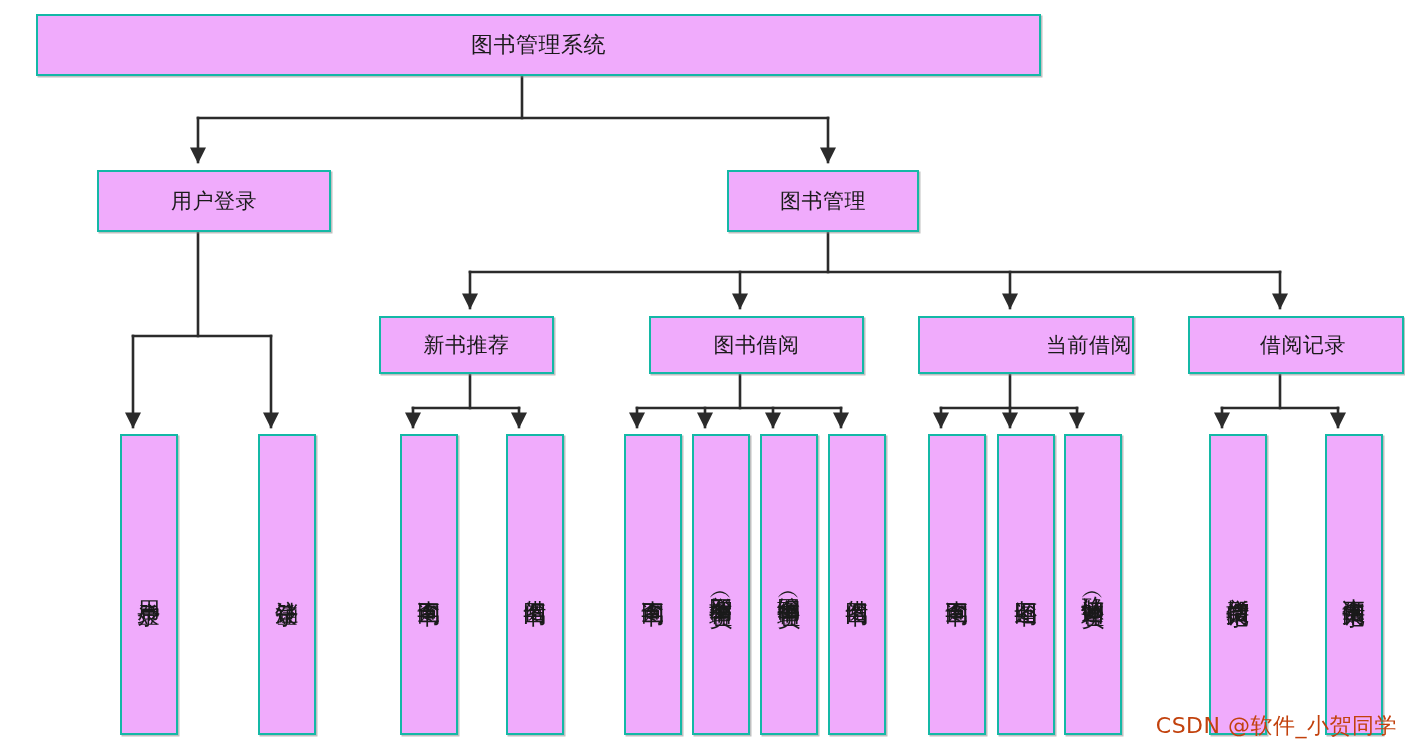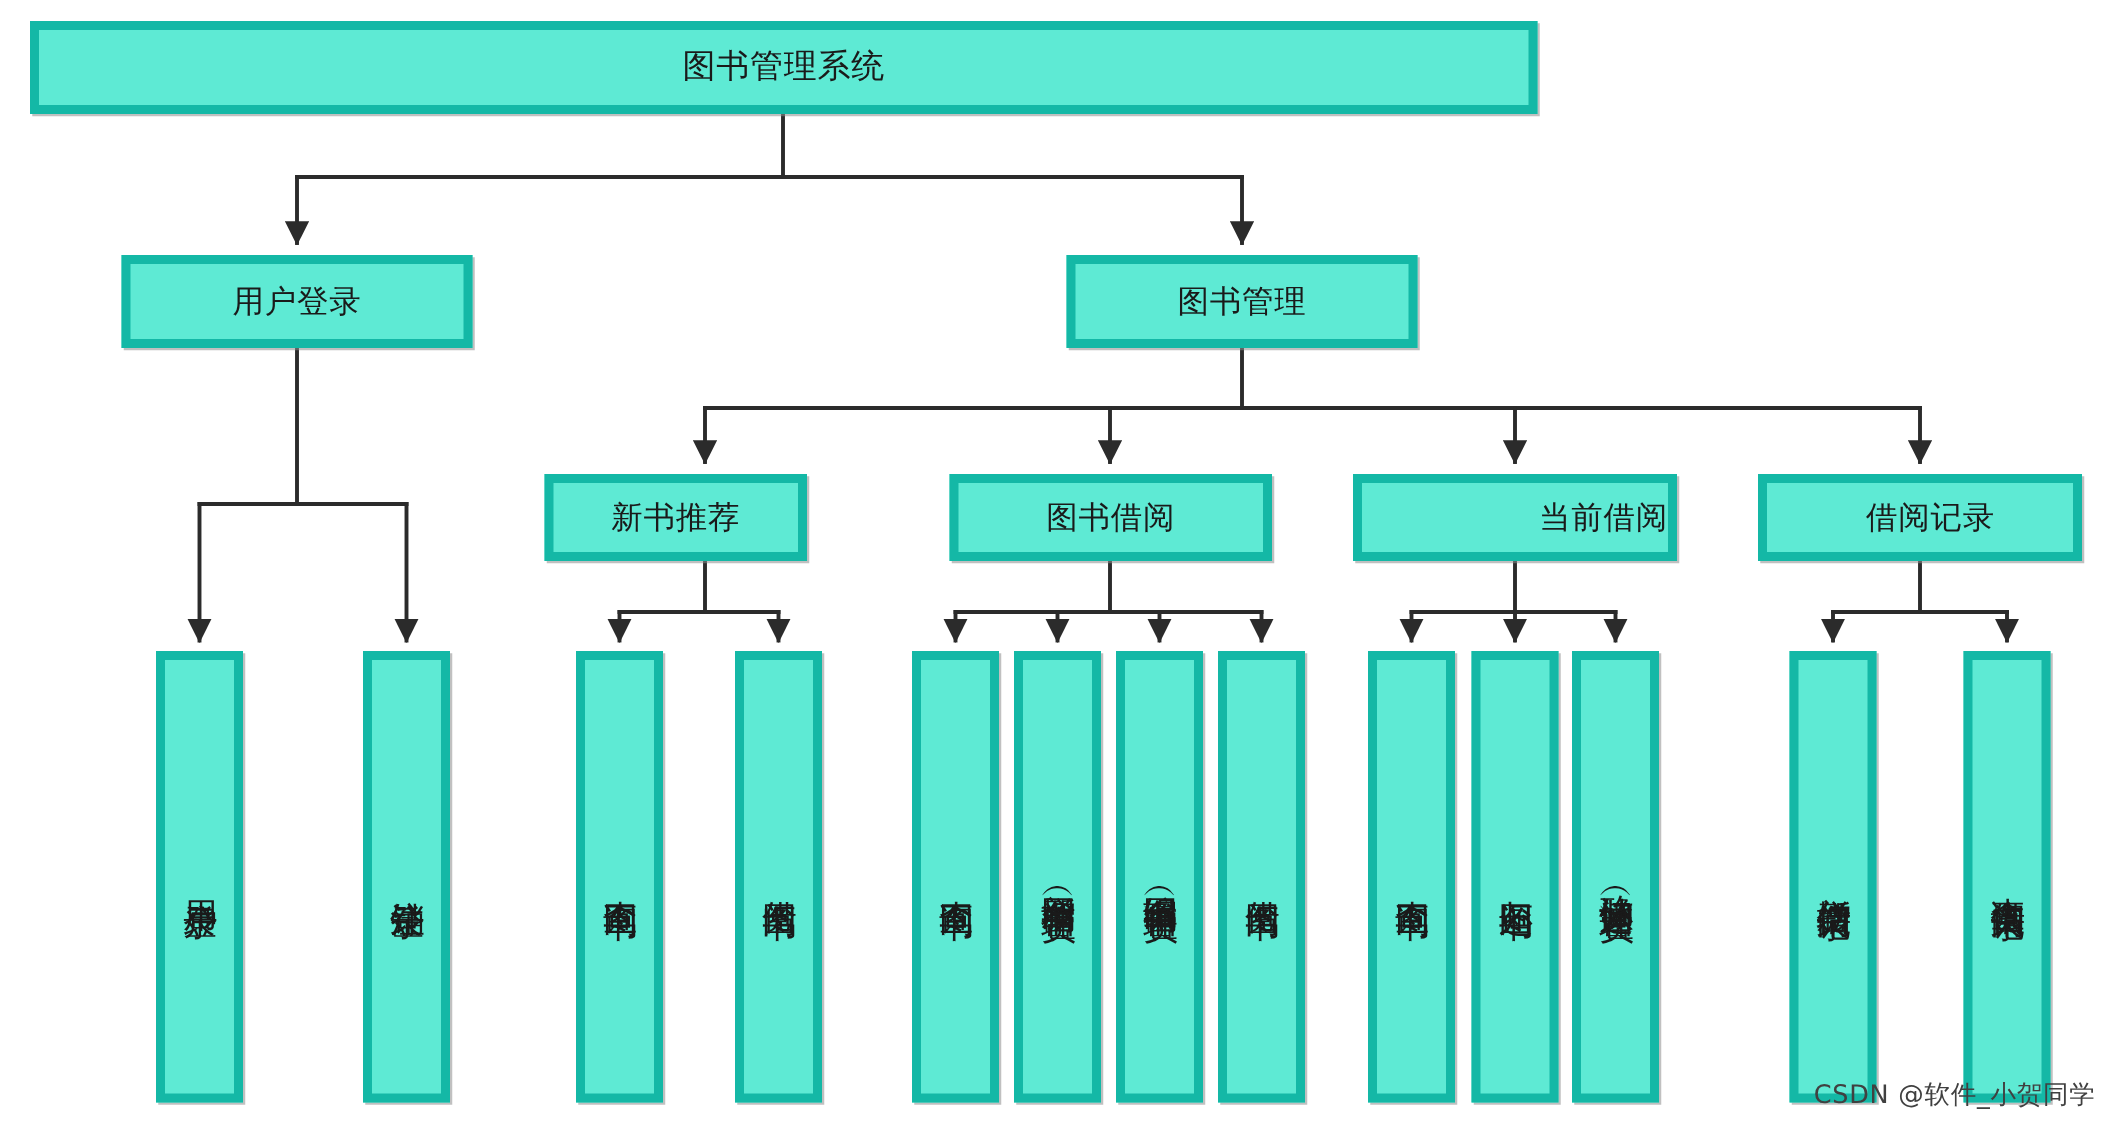--- a/index.html
+++ b/index.html
@@ -21,26 +21,27 @@
     position: absolute;
     left: 0;
     top: 0;
     width: 1405px;
     height: 747px;
     pointer-events: none;
   }
   .node {
     position: absolute;
     box-sizing: border-box;
-    background: #5eead4;
-    border: 6px solid #14b8a6;
+    background: #f0abfc;
+    border: 2px solid #14b8a6;
     box-shadow: 1.5px 1.5px 0 0 rgba(140,140,140,0.55);
     display: flex;
     align-items: center;
     justify-content: center;
+    margin-left: 16px;
   }
   .node .lbl {
     color: #1a1a1a;
     line-height: 1.18;
     text-align: center;
     white-space: pre;
   }
   .node.horiz .lbl {
     font-size: 21px;
     letter-spacing: 0.5px;
@@ -57,22 +58,22 @@
     text-orientation: upright;
     font-size: 23px;
     line-height: 1.06;
     letter-spacing: 1.5px;
     white-space: nowrap;
   }
   .watermark {
     position: absolute;
     right: 8px;
     bottom: 6px;
-    font-size: 17px;
-    color: #404040;
+    font-size: 22px;
+    color: #c2410c;
     letter-spacing: 0.5px;
     white-space: nowrap;
     user-select: none;
   }
 </style>
 </head>
 <body>
 
 <div id="canvas">
 
@@ -131,21 +132,21 @@
   </svg>
 
   <div class="node horiz root" style="left:20px; top:14px; width:1005px; height:62px;">
     <span class="lbl">图书管理系统</span>
   </div>
 
   <div class="node horiz" style="left:81px; top:170px; width:234px; height:62px;">
     <span class="lbl">用户登录</span>
   </div>
 
-  <div class="node horiz" style="left:711px; top:170px; width:234px; height:62px;">
+  <div class="node horiz" style="left:711px; top:170px; width:192px; height:62px;">
     <span class="lbl">图书管理</span>
   </div>
 
   <div class="node horiz" style="left:363px; top:316px; width:175px; height:58px;">
     <span class="lbl">新书推荐</span>
   </div>
 
   <div class="node horiz" style="left:633px; top:316px; width:215px; height:58px;align-items:center;">
     <span class="lbl">图书借阅</span>
   </div>

